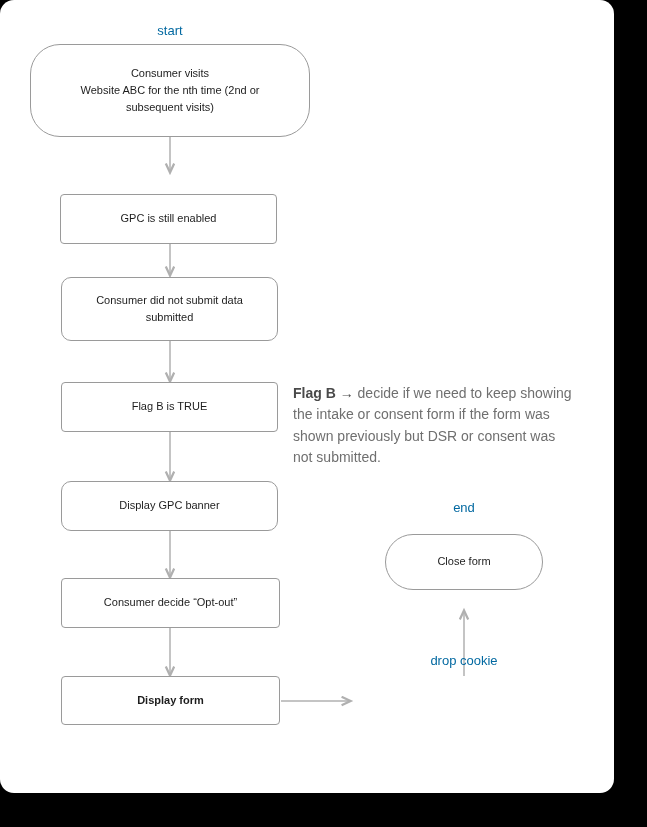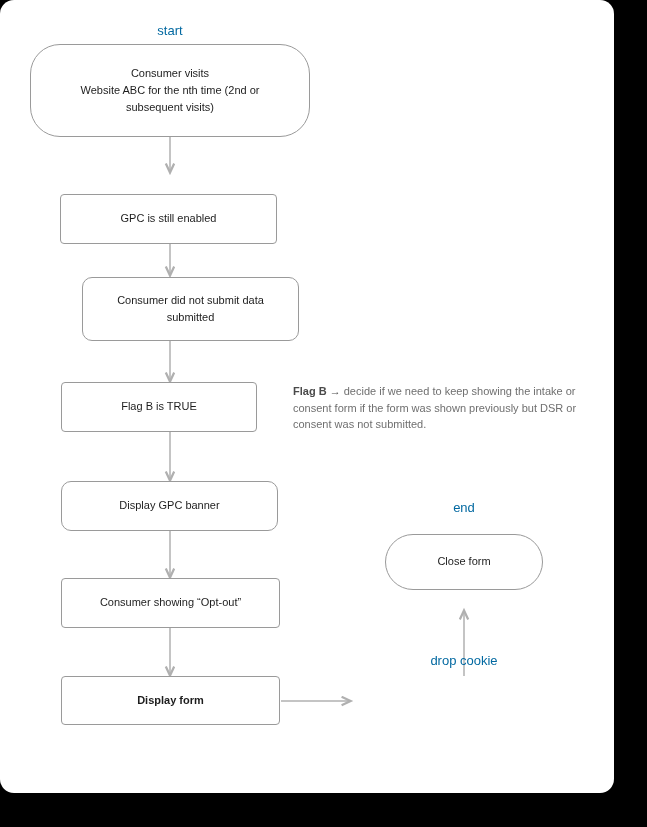--- a/index.html
+++ b/index.html
@@ -45,21 +45,21 @@
   .edge-label {
     position: absolute;
     color: #0369a1;
     font-size: 13px;
     text-align: center;
     white-space: nowrap;
   }
 
   .note {
     position: absolute;
-    font-size: 11px;
+    font-size: 14px;
     line-height: 1.52;
     color: #6f6f6f;
   }
   .note b { color: #4a4a4a; }
 
   svg.links {
     position: absolute;
     left: 0;
     top: 0;
     width: 614px;
@@ -94,35 +94,35 @@
   <div class="node terminator" style="left:30px; top:44px; width:280px; height:93px; flex-direction:column;">
     <span>Consumer visits</span>
     <span>Website ABC for the nth time (2nd or</span>
     <span>subsequent visits)</span>
   </div>
 
   <div class="node rect" style="left:60px; top:173px; width:217px; height:50px;margin-top:21px;">
     <span>GPC is still enabled</span>
   </div>
 
-  <div class="node rect-soft" style="left:61px; top:277px; width:217px; height:64px; flex-direction:column;margin-left:21px;">
+  <div class="node rect-soft" style="left:61px; top:277px; width:217px; height:64px; flex-direction:column;">
     <span>Consumer did not submit data</span>
     <span>submitted</span>
   </div>
 
-  <div class="node rect" style="left:61px; top:382px; width:196px; height:50px;">
+  <div class="node rect" style="left:61px; top:382px; width:217px; height:50px;">
     <span>Flag B is TRUE</span>
   </div>
 
   <div class="node rect" style="left:61px; top:481px; width:217px; height:50px;border-radius:10px;">
     <span>Display GPC banner</span>
   </div>
 
   <div class="node rect" style="left:61px; top:578px; width:219px; height:50px;">
-    <span>Consumer showing “Opt-out”</span>
+    <span>Consumer decide “Opt-out”</span>
   </div>
 
   <div class="node rect" style="left:61px; top:676px; width:219px; height:49px;font-weight:bold;">
     <span>Display form</span>
   </div>
 
 
   <div class="edge-label" style="left:384px; top:653px; width:160px;">drop cookie</div>
 
   <div class="edge-label" style="left:384px; top:500px; width:160px;">end</div>

